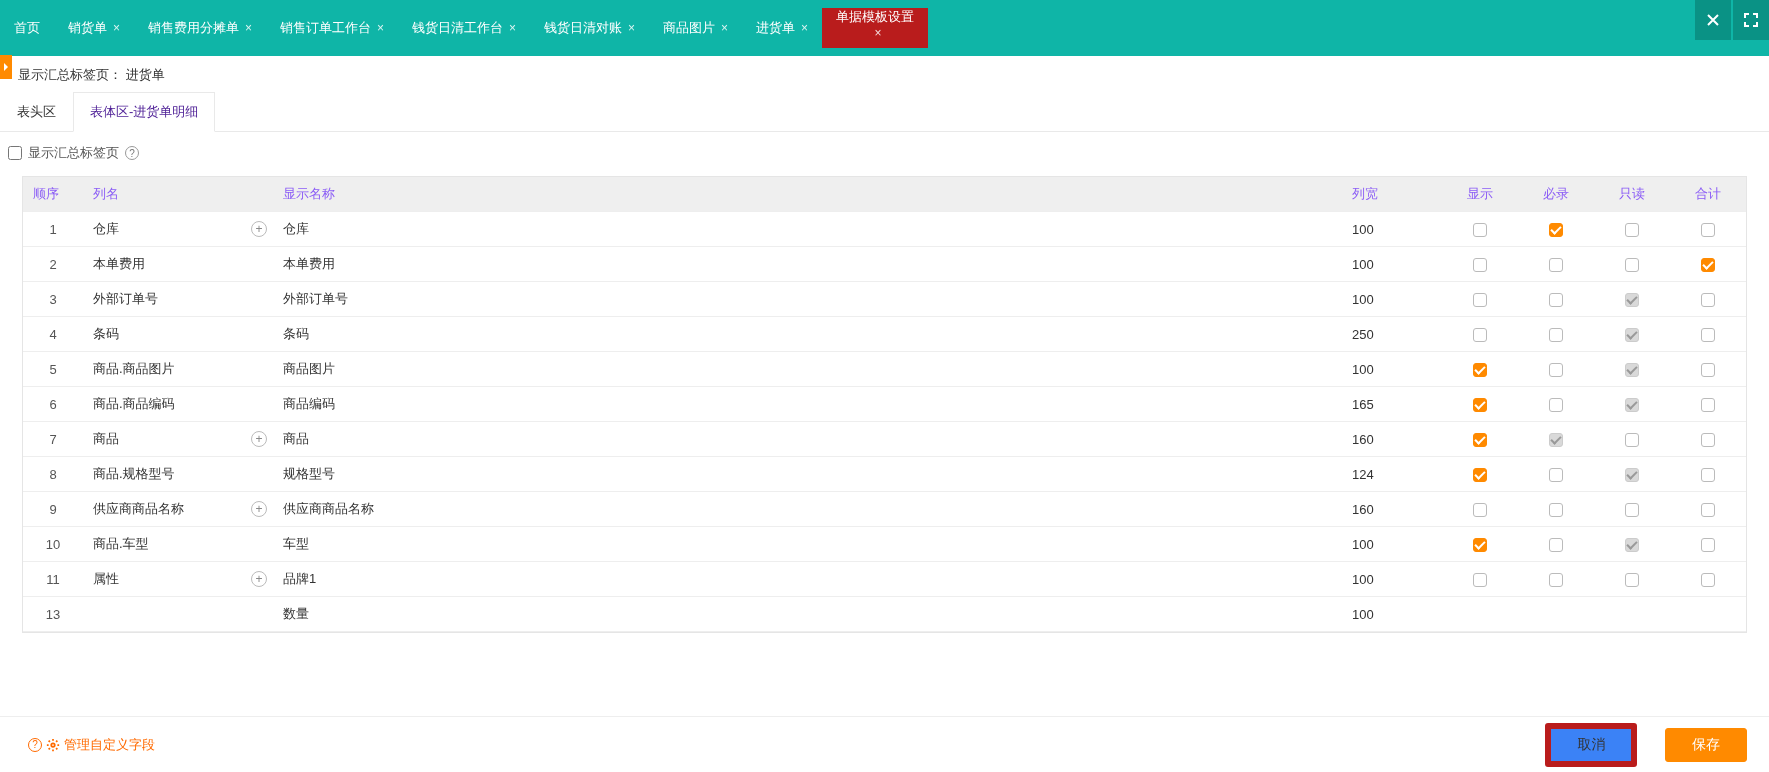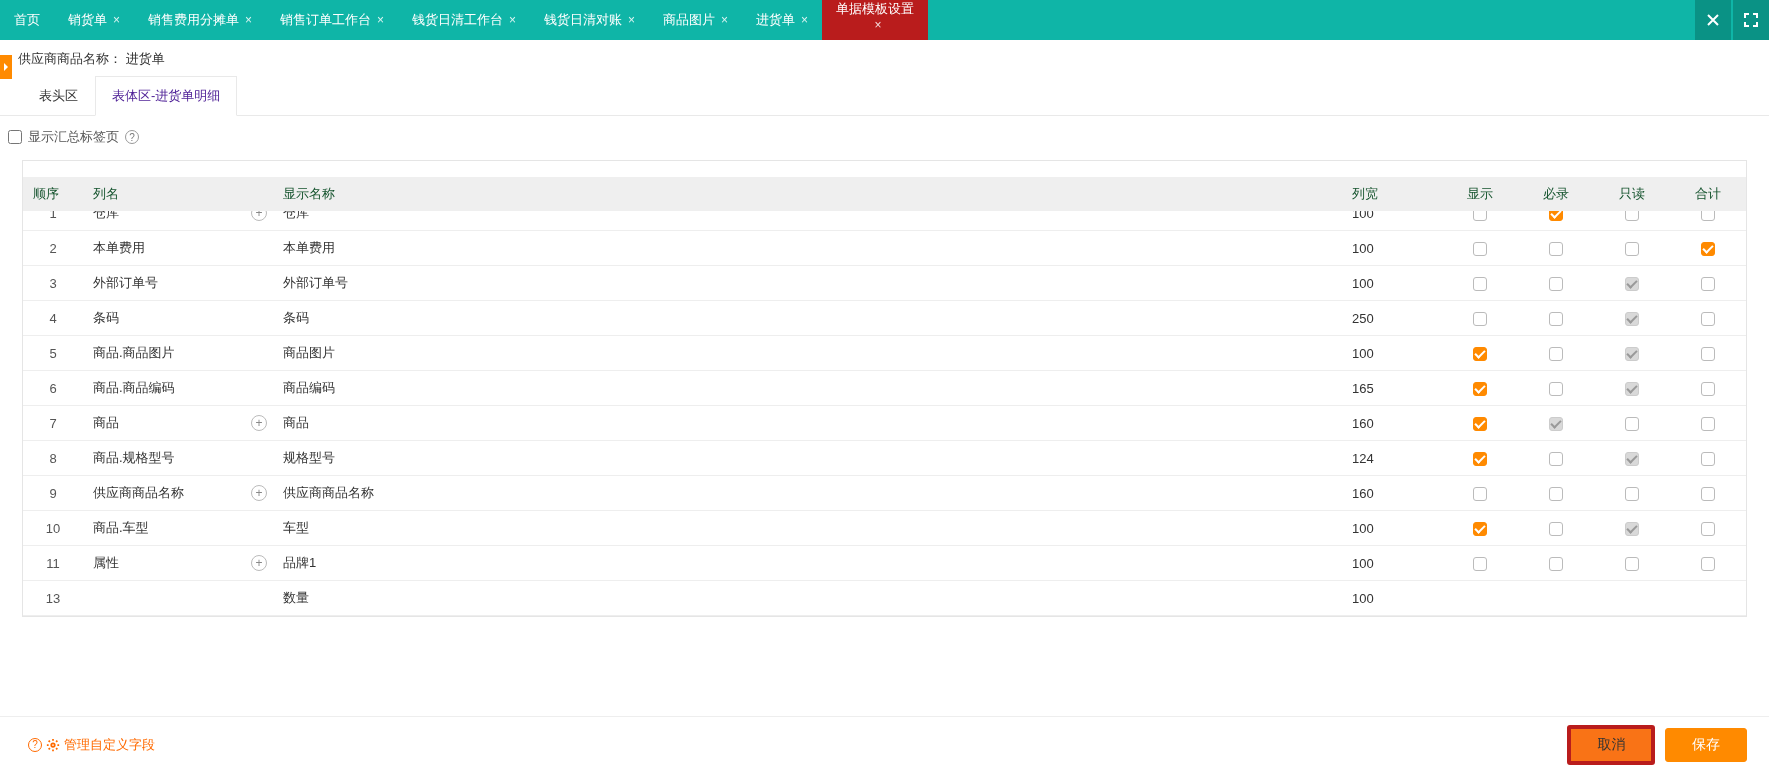--- a/index.html
+++ b/index.html
@@ -1,49 +1,49 @@
 <!DOCTYPE html>
 <html><head>
   <meta charset="utf-8">
   <style>
     * { box-sizing: border-box; margin: 0; padding: 0; font-family: "Microsoft YaHei", Arial, sans-serif; font-size: 13px; }
     body { background: #fff; color: #333; }
 
     
-    .topnav { display:flex; align-items:center; background:#0fb5a7; color:#fff; height:40px; position:relative; }
+    .topnav { display:flex; align-items:center; background:#0fb5a7; color:#fff; height:56px; position:relative; }
     .tab { display:flex; align-items:center; padding:0 14px; height:40px; cursor:pointer; white-space:nowrap; }
     .tab.active { background:#b91c1c;flex-direction:column; }
     .tab .close-x { margin-left:6px; font-size:12px; opacity:.85; }
     .topnav-right { position:absolute; right:0; top:0; height:40px; display:flex; align-items:center; }
     .rbtn { width:36px; height:40px; display:flex; align-items:center; justify-content:center; cursor:pointer; background:#0a9285; }
     .rbtn + .rbtn { margin-left:2px; }
     .rbtn svg { width:16px; height:16px; stroke:#fff; fill:none; stroke-width:2; }
 
     
     .orange-handle { position:absolute; left:0; top:55px; height:24px; width:12px; background:#ff8a00; display:flex; align-items:center; justify-content:center; cursor:pointer; z-index:3; }
     .orange-handle svg { width:8px; height:8px; fill:#fff; }
 
     
     .page { padding:0 0 70px 0; }
     .config-line { padding:10px 0 8px 18px; font-size:13px; color:#333; }
 
-    .sub-tabs { display:flex; border-bottom:1px solid #e9e9e9; padding-left:22px; }
+    .sub-tabs { display:flex; border-bottom:1px solid #e9e9e9; }
     .stab { padding:10px 16px 10px; border:1px solid transparent; border-bottom:none; margin-bottom:-1px; cursor:pointer; color:#333; }
     .stab.active { border-color:#e9e9e9; border-bottom:1px solid #fff; color:#4c1d95; background:#fff; }
 
     .option-line { padding:12px 0 10px 8px; display:flex; align-items:center; color:#555; }
     .option-line input[type=checkbox]{ width:14px; height:14px; margin-right:6px; }
     .help-ic { display:inline-flex; width:14px; height:14px; border:1px solid #999; border-radius:50%; align-items:center; justify-content:center; font-size:10px; color:#777; margin-left:6px; cursor:pointer; }
 
     
     .tbl-wrap { margin:4px 22px 0 22px; border:1px solid #e5e5e5; position:relative; }
     .tbl-scroll { max-height:460px; overflow-y:auto; }
     table { width:100%; border-collapse:collapse; table-layout:fixed; }
     th, td { padding:8px 10px; text-align:left; border-bottom:1px solid #eee; vertical-align:middle; }
-    th { background:#efefef; color:#14532d; font-weight:normal; position:sticky; top:16px; z-index:2; }
+    th { background:#efefef; color:#8b5cf6; font-weight:normal; position:sticky; top:0; z-index:2; }
 
     col.c-seq  { width:60px; }
     col.c-name { width:190px; }
     col.c-disp { }
     col.c-w    { width:100px; }
     col.c-chk  { width:76px; }
     col.c-chk2, col.c-chk3, col.c-chk4 { width:76px; }
 
     td.seq { text-align:center; color:#555; }
     td.chk, th.chk { text-align:center; }
@@ -61,21 +61,21 @@
     .tbl-scroll::-webkit-scrollbar { width:12px; }
     .tbl-scroll::-webkit-scrollbar-thumb { background:#cfcfcf; border-radius:6px; }
     .tbl-scroll::-webkit-scrollbar-track { background:#f4f4f4; }
 
     
     .footer { position:fixed; left:0; right:0; bottom:0; height:56px; background:#fff; border-top:1px solid #eee; display:flex; align-items:center; justify-content:space-between; padding:0 22px; }
     .footer-left { display:flex; align-items:center; color:#ff6a00; }
     .footer-left .help-ic2 { border-color:#ff6a00; color:#ff6a00; margin-right:4px; }
     .footer-left svg { width:14px; height:14px; stroke:#ff6a00; fill:none; stroke-width:2; margin-right:4px; }
     .btn { padding:7px 26px; border-radius:3px; cursor:pointer; font-size:14px; }
-    .btn-default { border:4px solid #b91c1c; background:#f97316; color:#333; margin-right:6px; }
+    .btn-default { border:6px solid #b91c1c; background:#3b82f6; color:#333; margin-right:24px; }
     .btn-primary { border:1px solid #ff8a00; background:#ff8a00; color:#fff; }
   </style>
 </head>
 <body>
 
 <div class="topnav">
   <div id="nav-tabs" style="display: flex;">
       <div class="tab">
         <span>首页</span>
       </div>
@@ -127,21 +127,21 @@
 </div>
 
 <div class="orange-handle">
   <svg viewBox="0 0 8 8">
       <path d="M2 0l4 4-4 4z"></path>
     </svg>
 </div>
 
 <div class="page">
   <div class="config-line">
-    <span>供应商商品名称：</span>
+    <span>显示汇总标签页：</span>
     <span>进货单</span>
   </div>
 
   <div class="sub-tabs" id="sub-tabs">
       <div class="stab">表头区</div>
       <div class="stab active">表体区-进货单明细</div>
     </div>
 
   <div class="option-line">
     <input type="checkbox" style="">

